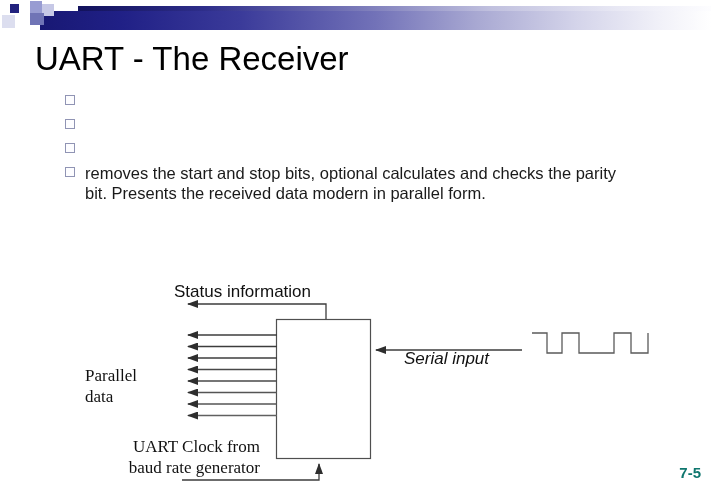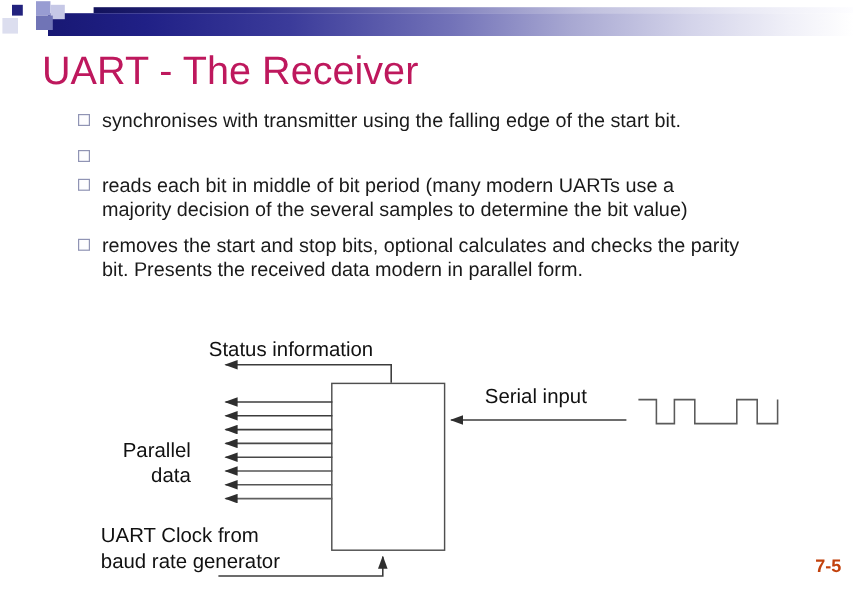--- a/index.html
+++ b/index.html
@@ -22,21 +22,21 @@
   }
   .sq1 { left:10px; top:4px;  width:9px;  height:9px;  background:#22227e; }
   .sq2 { left:30px; top:1px;  width:12px; height:12px; background:#989cd2; }
   .sq3 { left:42px; top:4px;  width:12px; height:12px; background:#c6c8e6; }
   .sq4 { left:30px; top:13px; width:14px; height:12px; background:#7074b6; }
   .sq5 { left:2px;  top:15px; width:13px; height:13px; background:#dcdeef; }
 
   
   .title {
     position:absolute; left:35px; top:40px; margin:0;
-    font-size:33px; font-weight:400; color:#be185d; white-space:nowrap;
+    font-size:33px; font-weight:400; color:#000000; white-space:nowrap;
   }
 
   
   .bullets { position:absolute; left:65px; top:91px; width:648px; }
   .bullet-item { display:flex; margin-bottom:10px; }
   .bullet-sq {
     flex:0 0 auto; width:8px; height:8px; margin:4px 10px 0 0;
     border:1.5px solid #9094b4; background:#fdfdff;
   }
   .bullet-text {
@@ -44,57 +44,54 @@
   }
 
   
   .diagram-svg { position:absolute; left:0; top:0; width:720px; height:498px; }
   .diagram-label {
     position:absolute; font-size:17px; line-height:21px; color:#111;
     white-space:pre-line;
     text-align:right;
   }
   .lbl-status   { left:174px; top:281px; }
-  .lbl-serial   { left:404px; top:320px; }
-  .lbl-parallel { left:85px;  top:365px; width:74px;  text-align:right; }
-  .lbl-clock    { left:84px;  top:436px; width:176px; text-align:left; }
+  .lbl-serial   { left:404px; top:348px;font-style:italic; }
+  .lbl-parallel { left:85px;  top:365px; width:74px;  text-align:left;font-family:Liberation Serif, serif; }
+  .lbl-clock    { left:84px;  top:436px; width:176px; text-align:right;font-family:Liberation Serif, serif; }
 
   
   .page-num {
     position:absolute; top:464px; right:19px;
-    font-size:15px; font-weight:bold; color:#c2410c;
+    font-size:15px; font-weight:bold; color:#0f766e;
   }
 </style>
 </head>
 <body>
 
 <div class="slide">
 
   <div class="deco bar-thin"></div>
   <div class="deco bar-main"></div>
   <div class="deco sq1"></div>
   <div class="deco sq2"></div>
   <div class="deco sq3"></div>
   <div class="deco sq4"></div>
   <div class="deco sq5"></div>
 
   <h1 class="title">UART - The Receiver</h1>
 
   <div class="bullets">
     <div class="bullet-item">
       <span class="bullet-sq"></span>
-      <div class="bullet-text">synchronises with transmitter using the falling edge of the start bit.</div>
     </div>
     <div class="bullet-item">
       <span class="bullet-sq"></span>
     </div>
     <div class="bullet-item">
       <span class="bullet-sq"></span>
-      <div class="bullet-text">reads each bit in middle of bit period (many modern UARTs use a
-majority decision of the several samples to determine the bit value)</div>
     </div>
     <div class="bullet-item">
       <span class="bullet-sq"></span>
       <div class="bullet-text">removes the start and stop bits, optional calculates and checks the parity
 bit. Presents the received data modern in parallel form.</div>
     </div>
   </div>
 
   <svg class="diagram-svg" viewBox="0 0 720 498">
     <defs>

